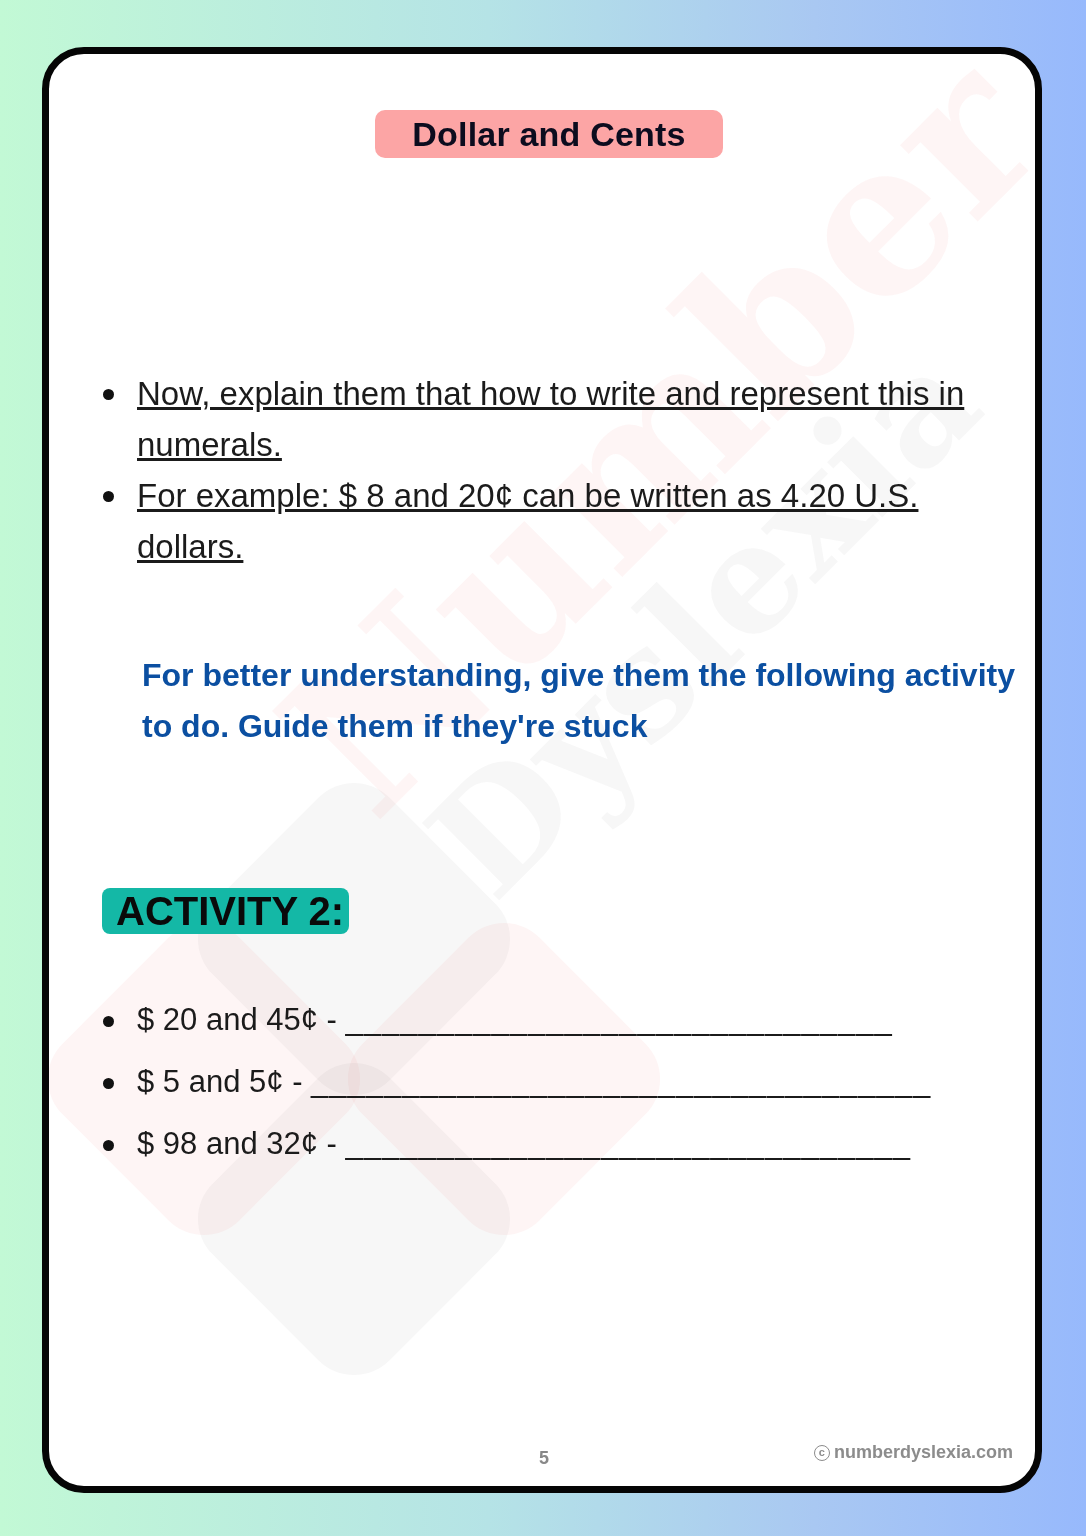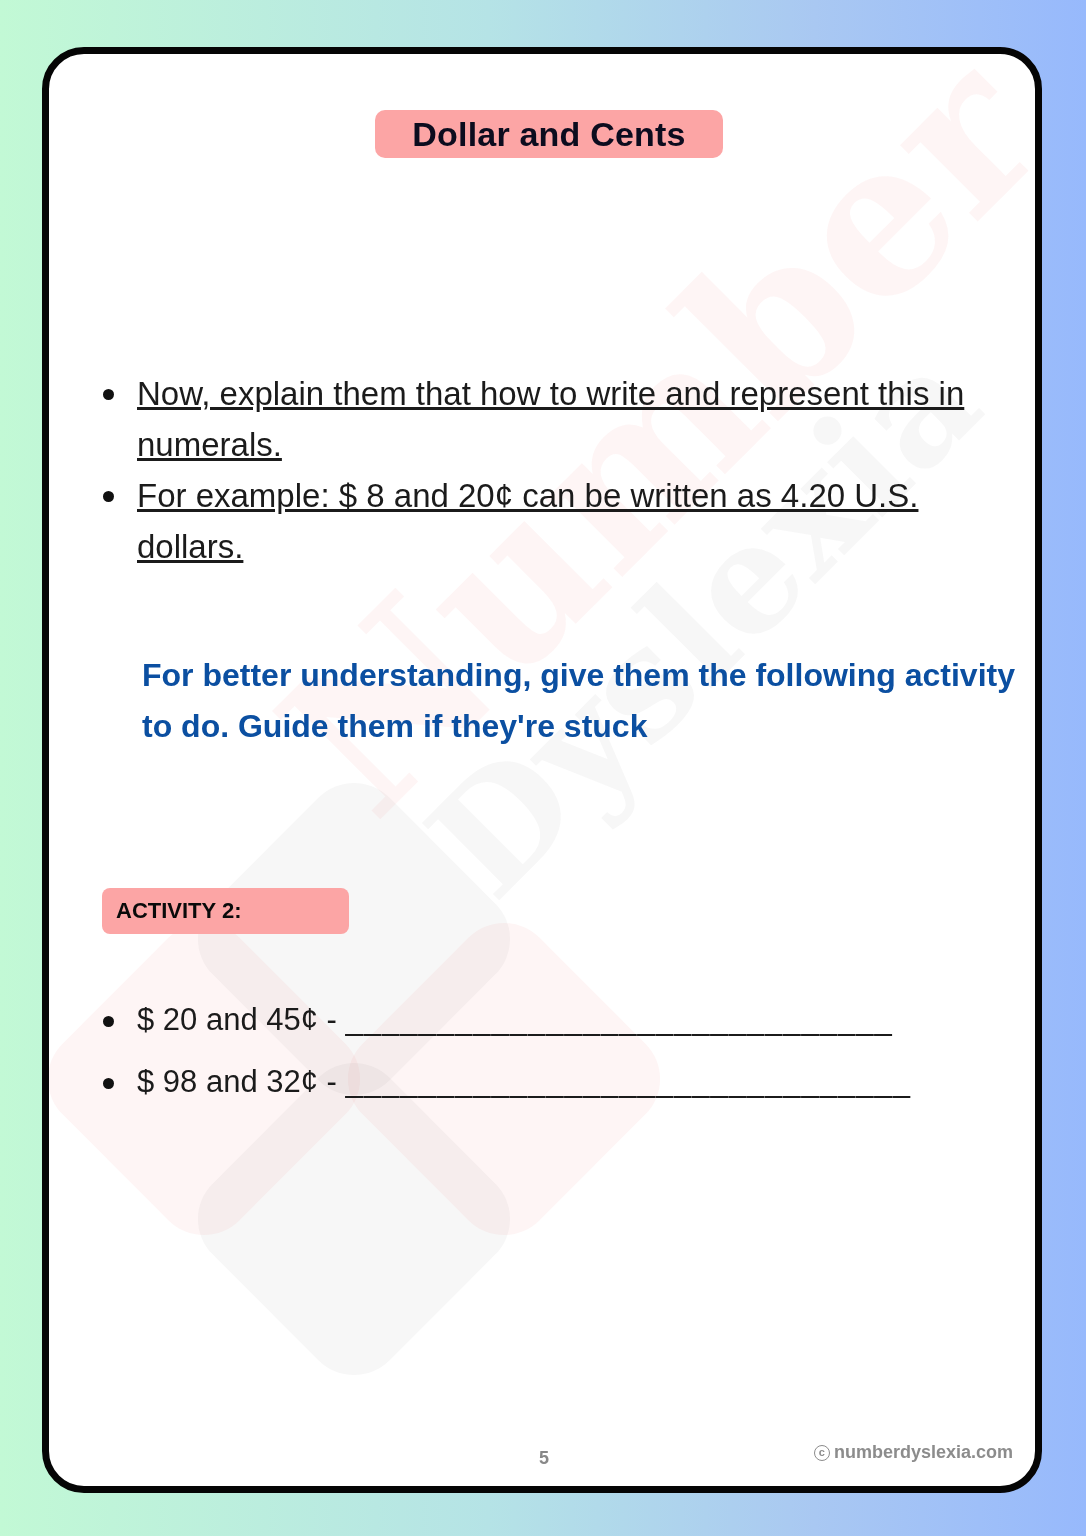--- a/index.html
+++ b/index.html
@@ -45,23 +45,23 @@
   ul.bullets li::before {
     content: ""; position: absolute; left: 2px; top: 21px;
     width: 11px; height: 11px; border-radius: 50%; background: #111;
   }
   .guide {
     position: absolute; left: 61px; top: 596px; width: 880px;
     font-size: 32px; line-height: 51px; font-weight: bold; color: #0b4fa1; margin-left: 32px;
   }
   .activity-badge {
     position: absolute; left: 53px; top: 834px; width: 247px; height: 46px;
-    background: #fca5a5; border-radius: 8px;
+    background: #14b8a6; border-radius: 8px;
     display: flex; align-items: center; padding-left: 14px; box-sizing: border-box;
-    font-weight: bold; font-size: 22px; color: #0a0a0a;
+    font-weight: bold; font-size: 40px; color: #0a0a0a;
   }
   .activity-instr {
     position: absolute; left: 343px; top: 838px;
     font-size: 34px; color: #13508f;
   }
   ul.exercises {
     position: absolute; left: 52px; top: 940px; margin: 0; padding: 0; list-style: none;
     font-size: 31px; color: #1b1b1b;
   }
   ul.exercises li { position: relative; height: 62px; line-height: 52px; padding-left: 36px; white-space: nowrap; }
@@ -110,20 +110,24 @@
   <div class="guide">For better understanding, give them the following activity to do. Guide them if they're stuck</div>
 
   <div class="activity-badge">ACTIVITY 2:</div>
 
   <ul class="exercises">
     <li>
       <span>$ 20  and 45¢ -</span>
       <span class="blank">______________________________</span>
     </li>
     <li>
+      <span>$ 5  and 5¢ -</span>
+      <span class="blank">__________________________________</span>
+    </li>
+    <li>
       <span>$ 98  and 32¢ -</span>
       <span class="blank">_______________________________</span>
     </li>
   </ul>
 
   <div class="page-num">5</div>
   <div class="footer-site">
     <span class="copy-icon">c</span>
     <span>numberdyslexia.com</span>
   </div>

